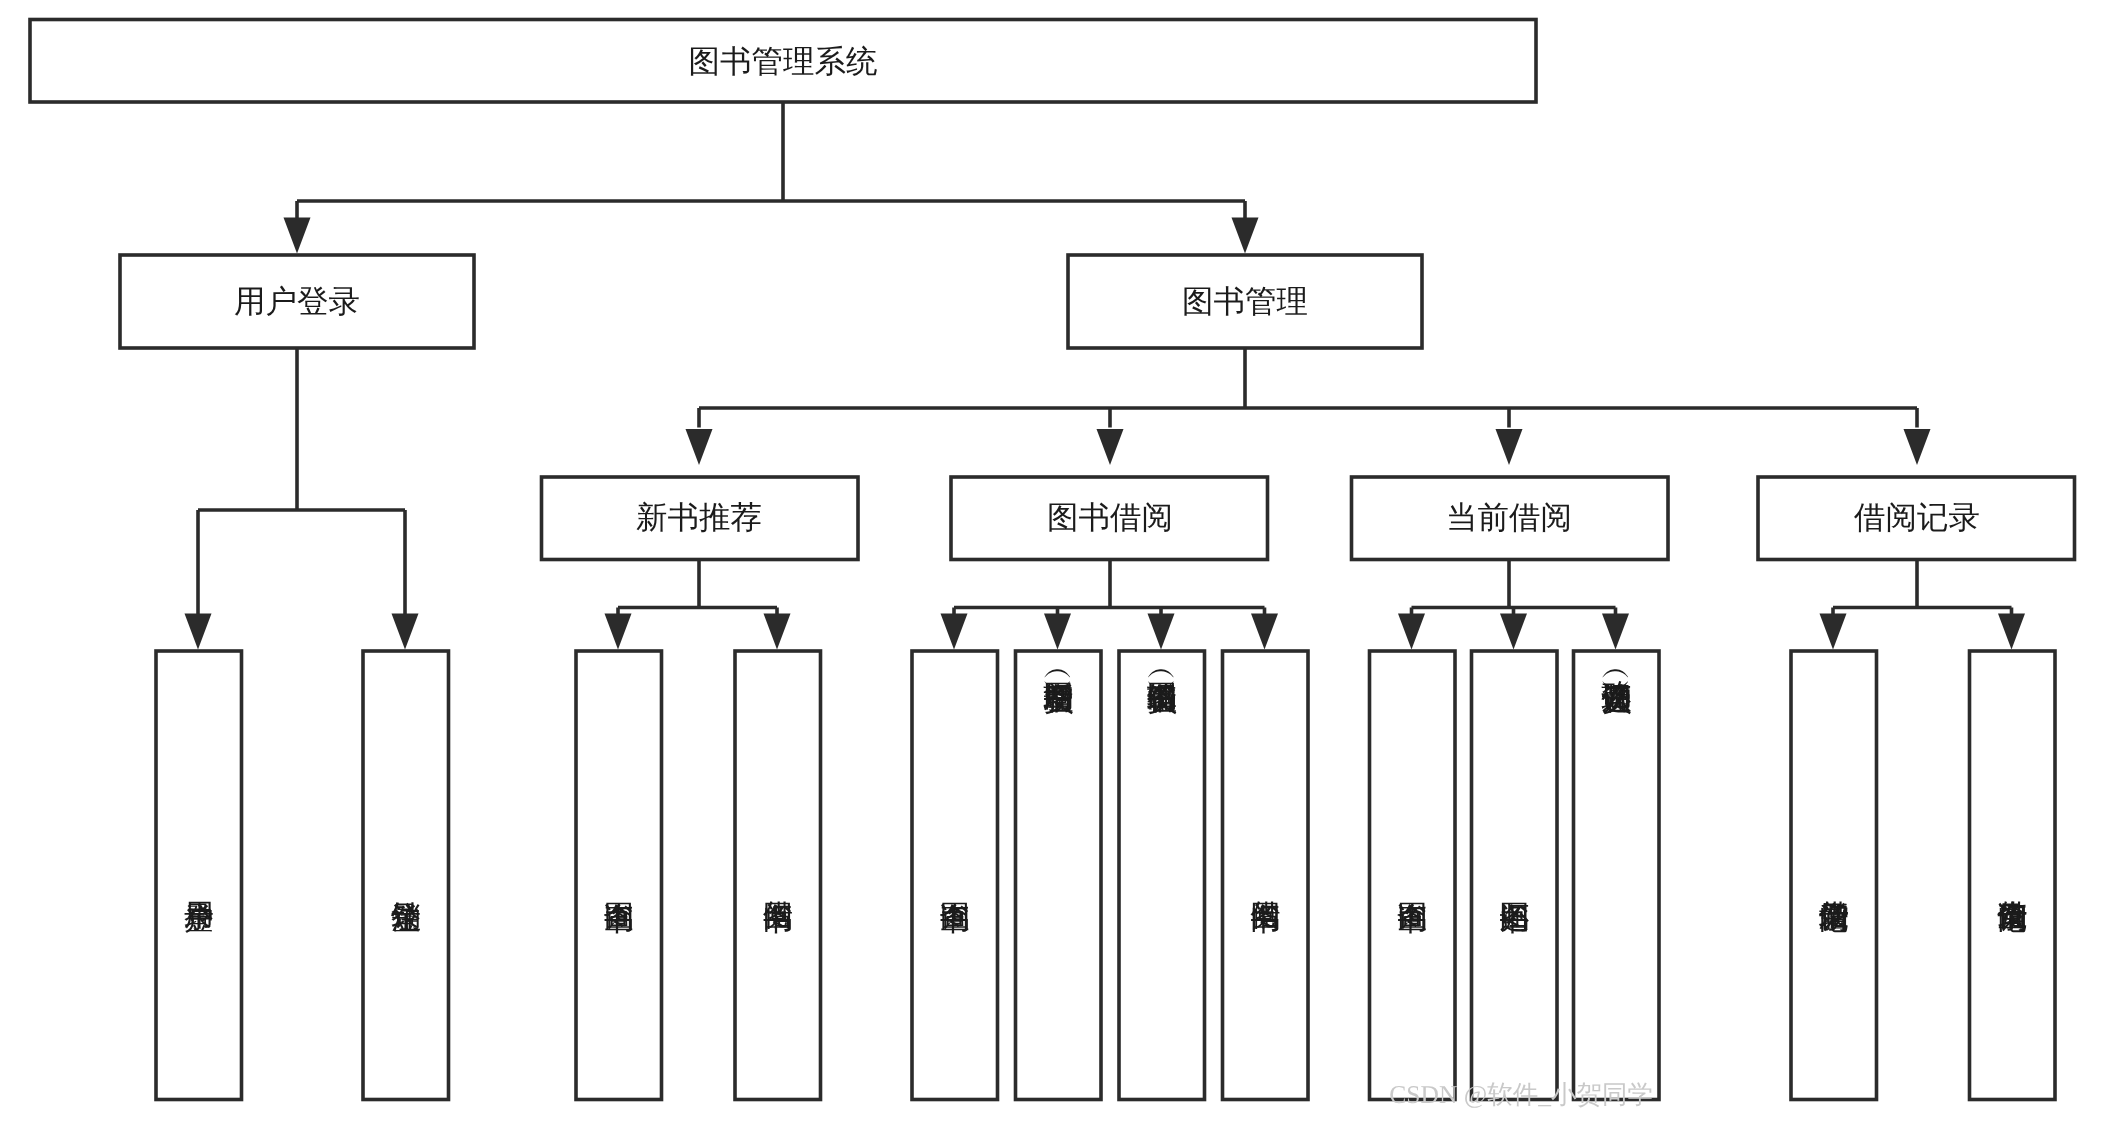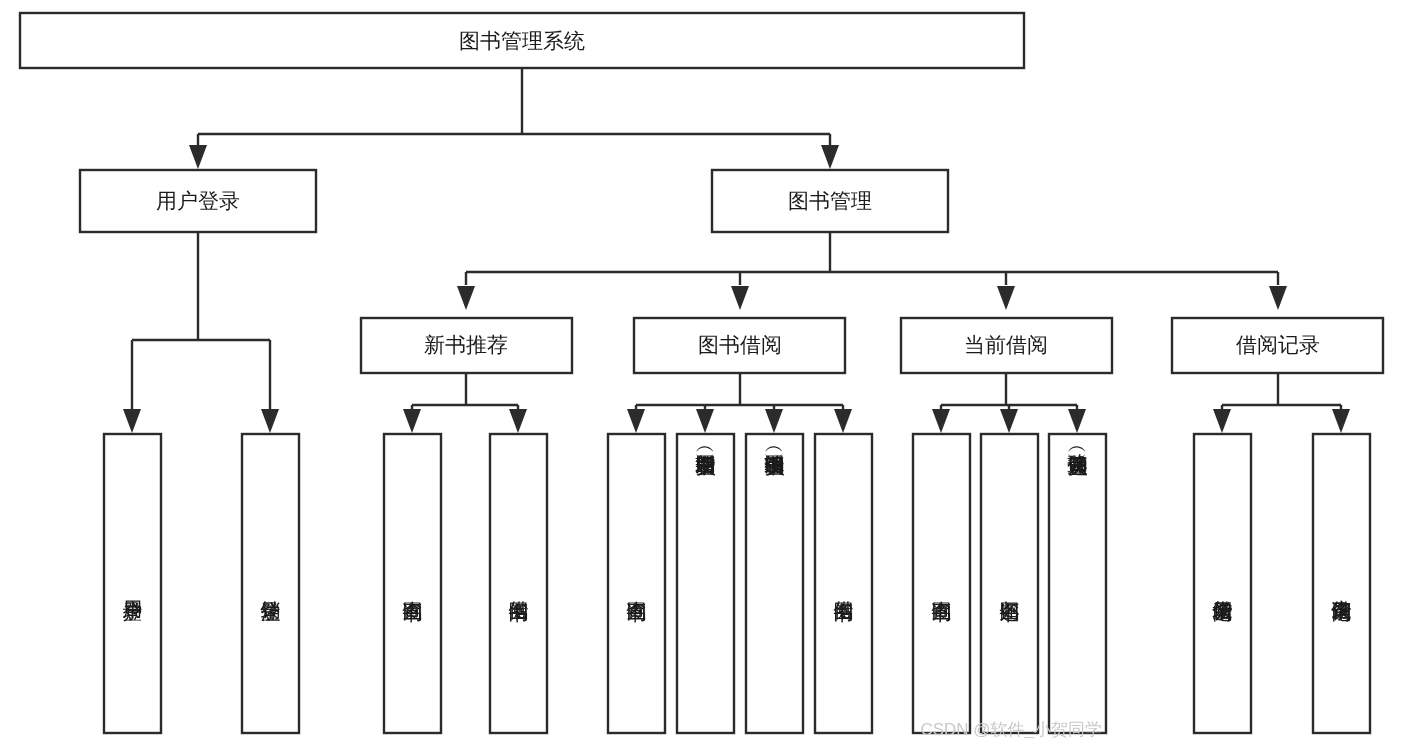--- a/index.html
+++ b/index.html
@@ -65,21 +65,21 @@
   }
   .arrow-head {
     fill: #2b2b2b;
   }
   .watermark {
     position: absolute;
     right: 10px;
     bottom: 6px;
     color: #c9c9c9;
     font-size: 17px;
-    font-family: Liberation Sans, sans-serif;
+    font-family: Liberation Serif, serif;
     white-space: nowrap;
     pointer-events: none;
   }
 </style>
 </head>
 <body>
 
 <div id="diagram-root">
   <svg class="diagram" viewBox="0 0 1405 747" xmlns="http://www.w3.org/2000/svg">
 

